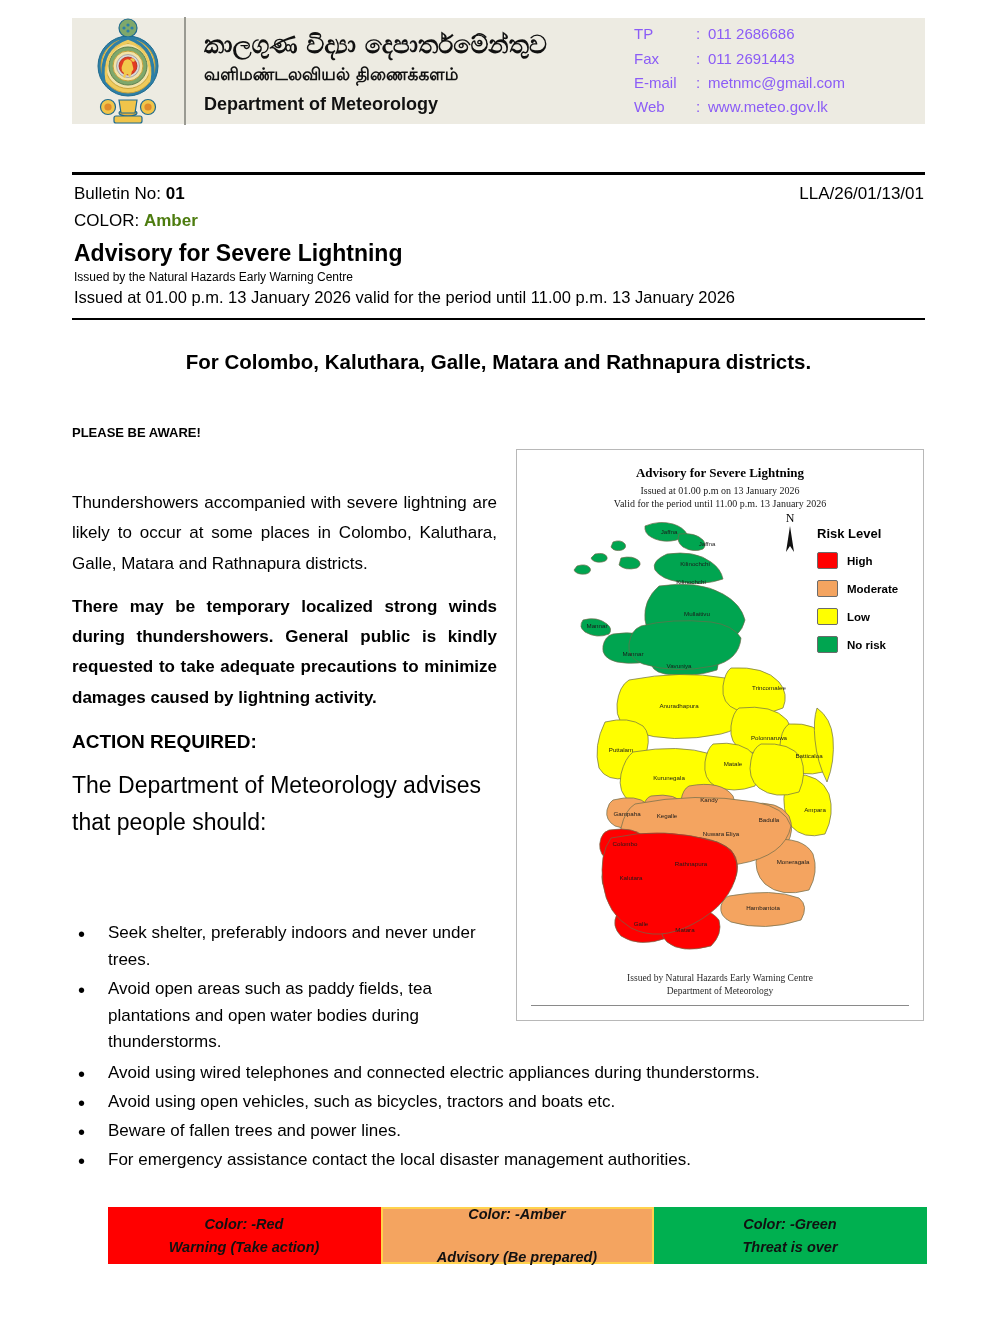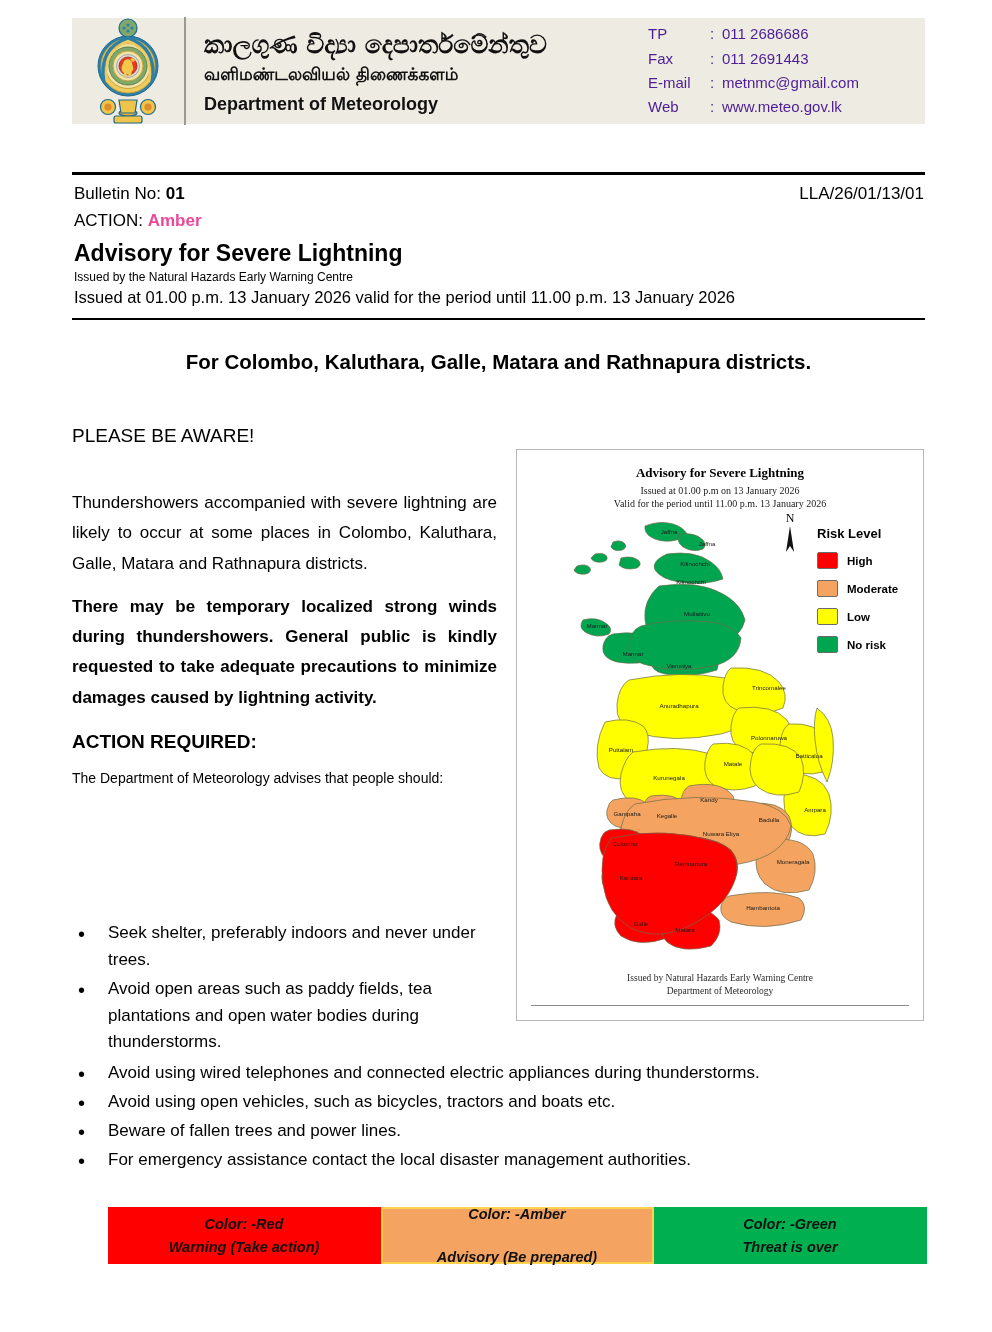--- a/index.html
+++ b/index.html
@@ -71,24 +71,24 @@
     margin-top: 2px;
   }
   .org-english {
     font-size: 18px;
     font-weight: 700;
     margin-top: 7px;
     color: #111;
   }
   .contact-block {
     flex: none;
-    margin-left: 14px;
+    margin-left: 0;
     font-size: 15px;
     line-height: 1.62;
-    color: #4c1d95;
+    color: #8b5cf6;
   }
   .contact-row { display: flex; white-space: nowrap; }
   .contact-label { width: 62px; flex: none; }
   .contact-sep { width: 12px; flex: none; }
   .contact-value { flex: none; }
 
   .rule-thick {
     position: absolute;
     left: 72px;
     width: 853px;
@@ -112,21 +112,21 @@
     line-height: 1.45;
   }
   .meta-bulletin-label { font-weight: 400; }
   .meta-bulletin-no { font-weight: 700; }
   .meta-ref { font-weight: 400; }
   .meta-color-line {
     font-size: 17px;
     line-height: 1.5;
     margin-top: 1px;
   }
-  .meta-color-value { color: #ec4899; font-weight: 700; }
+  .meta-color-value { color: #4d7c0f; font-weight: 700; }
   .advisory-title {
     font-size: 23px;
     font-weight: 700;
     margin-top: 6px;
     line-height: 1.3;
   }
   .issued-by {
     font-size: 12px;
     margin-top: 0;
     line-height: 1.45;
@@ -145,22 +145,22 @@
     text-align: center;
     font-size: 20.5px;
     font-weight: 700;
   }
 
   
   .please-aware {
     position: absolute;
     left: 72px;
     top: 425px;
-    font-size: 19px;
-    font-weight: 400;
+    font-size: 13px;
+    font-weight: 700;
   }
 
   
   .text-col {
     position: absolute;
     left: 72px;
     top: 488px;
     width: 425px;
   }
   .para {
@@ -170,21 +170,21 @@
     text-justify: inter-word;
     margin: 0 0 13px 0;
   }
   .para.bold { font-weight: 700; }
   .section-head {
     font-size: 19px;
     font-weight: 700;
     margin: 18px 0 14px 0;
   }
   .advises-line {
-    font-size: 14px;
+    font-size: 23px;
     line-height: 1.6;
     margin: 0;
   }
 
   
   .bullets-narrow {
     position: absolute;
     left: 72px;
     top: 920px;
     width: 430px;
@@ -419,21 +419,21 @@
 
 <div class="meta-area">
   <div class="meta-line1">
     <div>
       <span class="meta-bulletin-label">Bulletin No:</span>
       <span class="meta-bulletin-no">01</span>
     </div>
     <div class="meta-ref">LLA/26/01/13/01</div>
   </div>
   <div class="meta-color-line">
-    <span>ACTION:</span>
+    <span>COLOR:</span>
     <span class="meta-color-value">Amber</span>
   </div>
   <div class="advisory-title">Advisory for Severe Lightning</div>
   <div class="issued-by">Issued by the Natural Hazards Early Warning Centre</div>
   <div class="issued-at">Issued at 01.00 p.m. 13 January 2026 valid for the period until 11.00 p.m. 13 January 2026</div>
 </div>
 
 <div class="rule-thick" id="rule-mid"></div>
 
 <div class="district-headline">For Colombo, Kaluthara, Galle, Matara and Rathnapura districts.</div>

